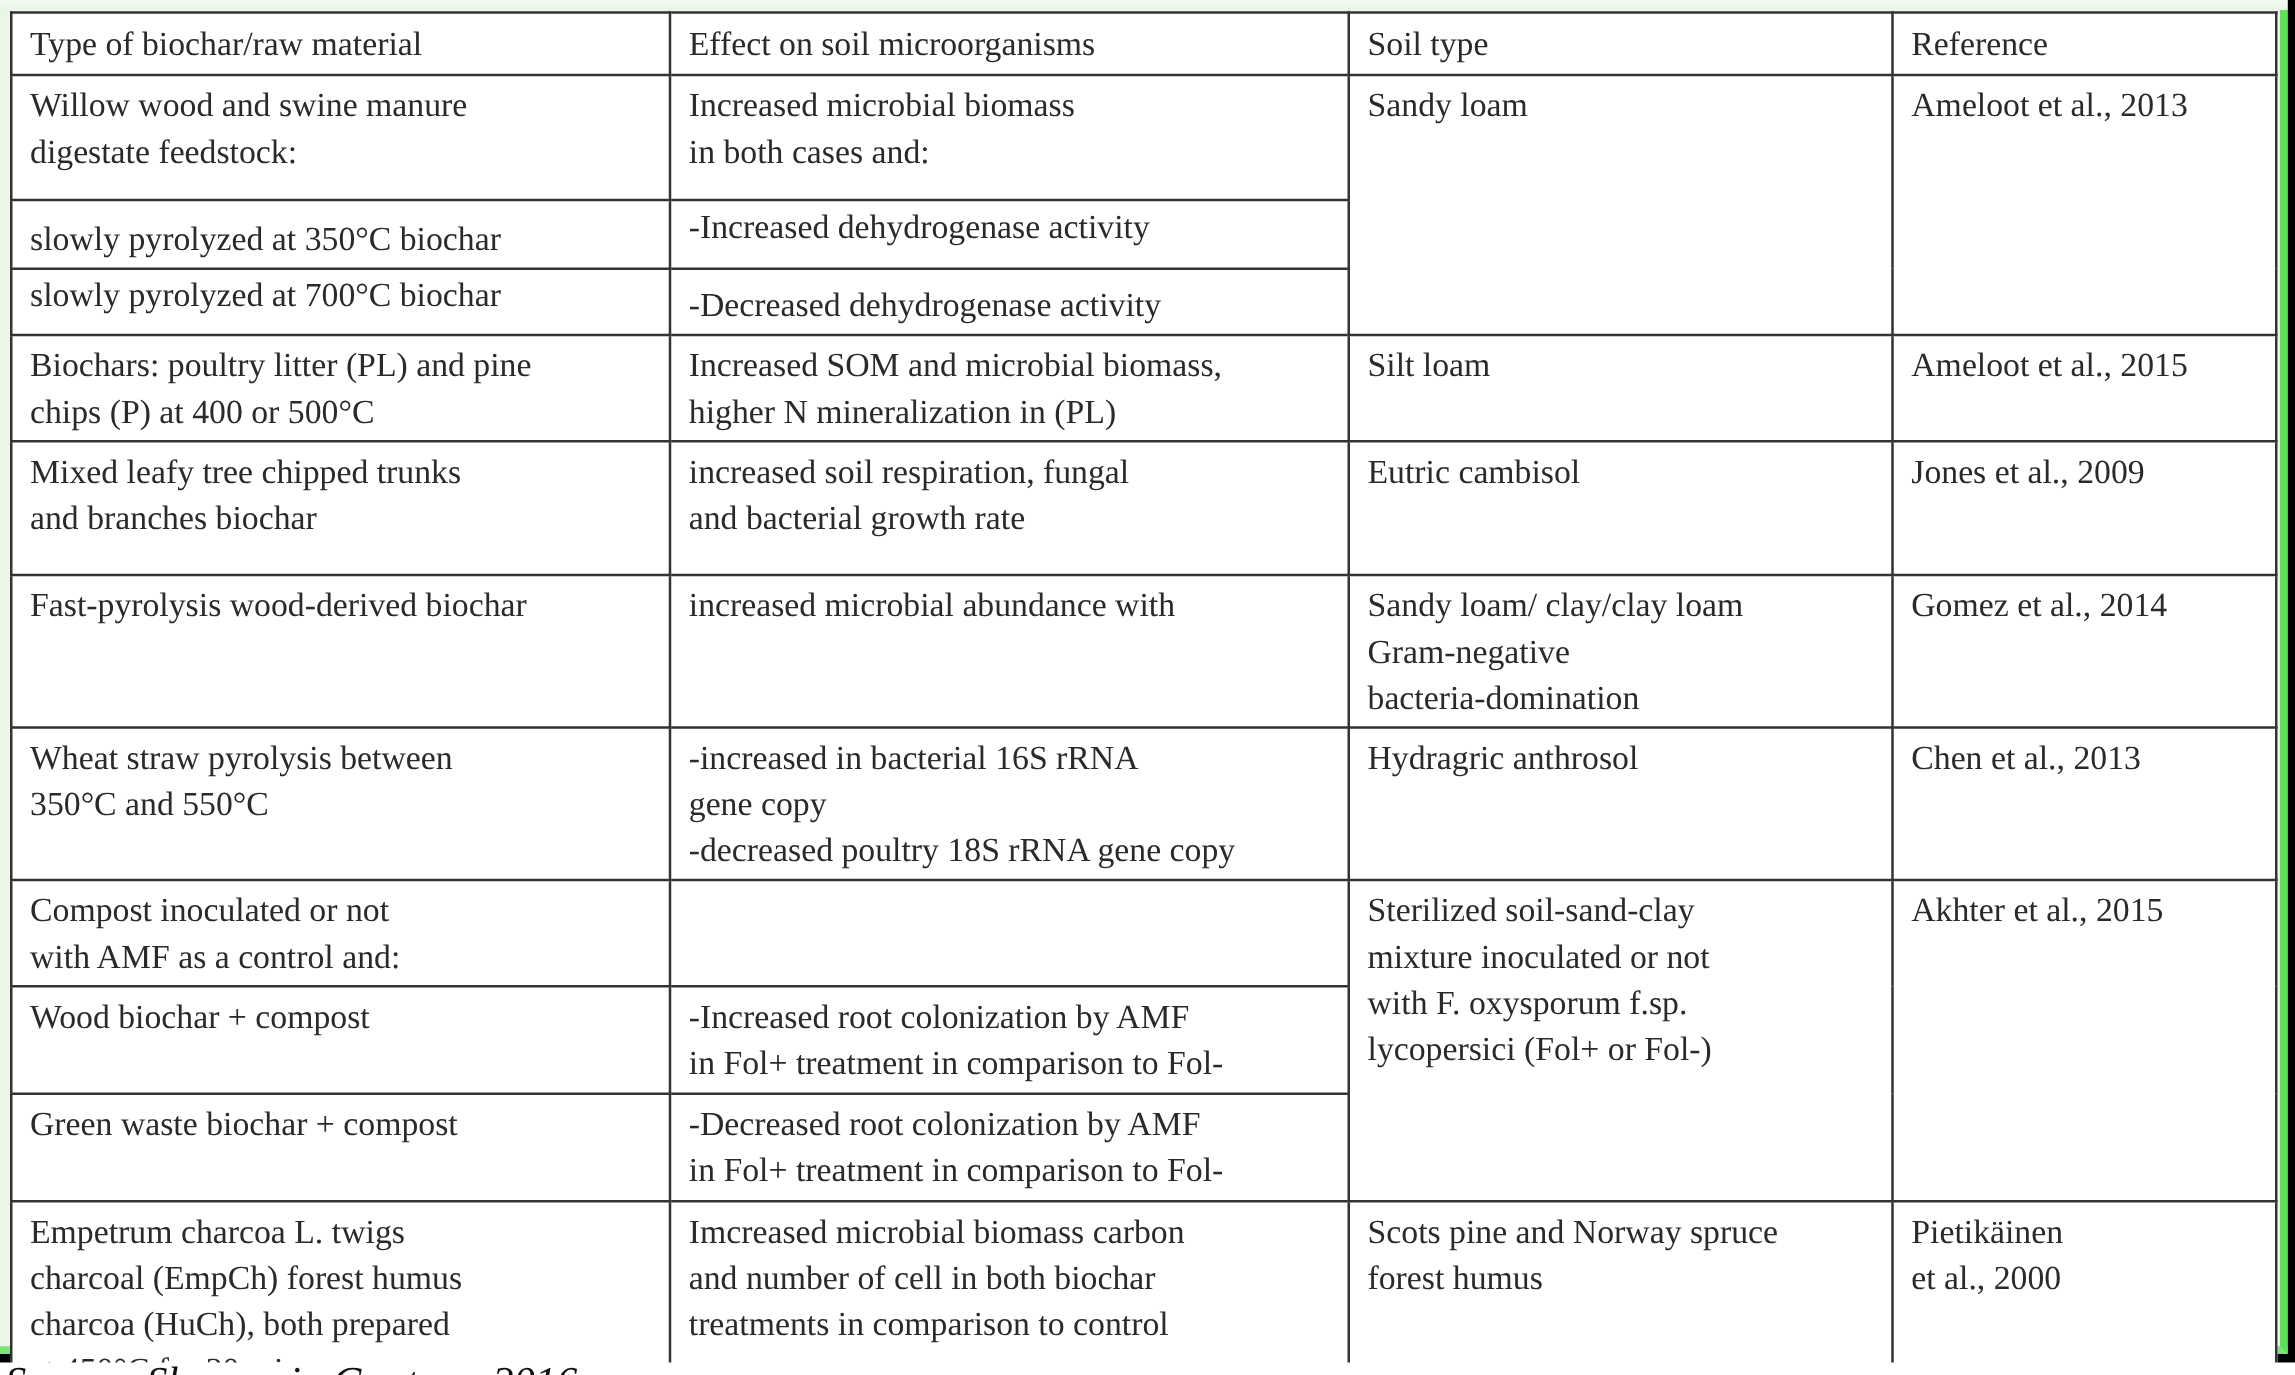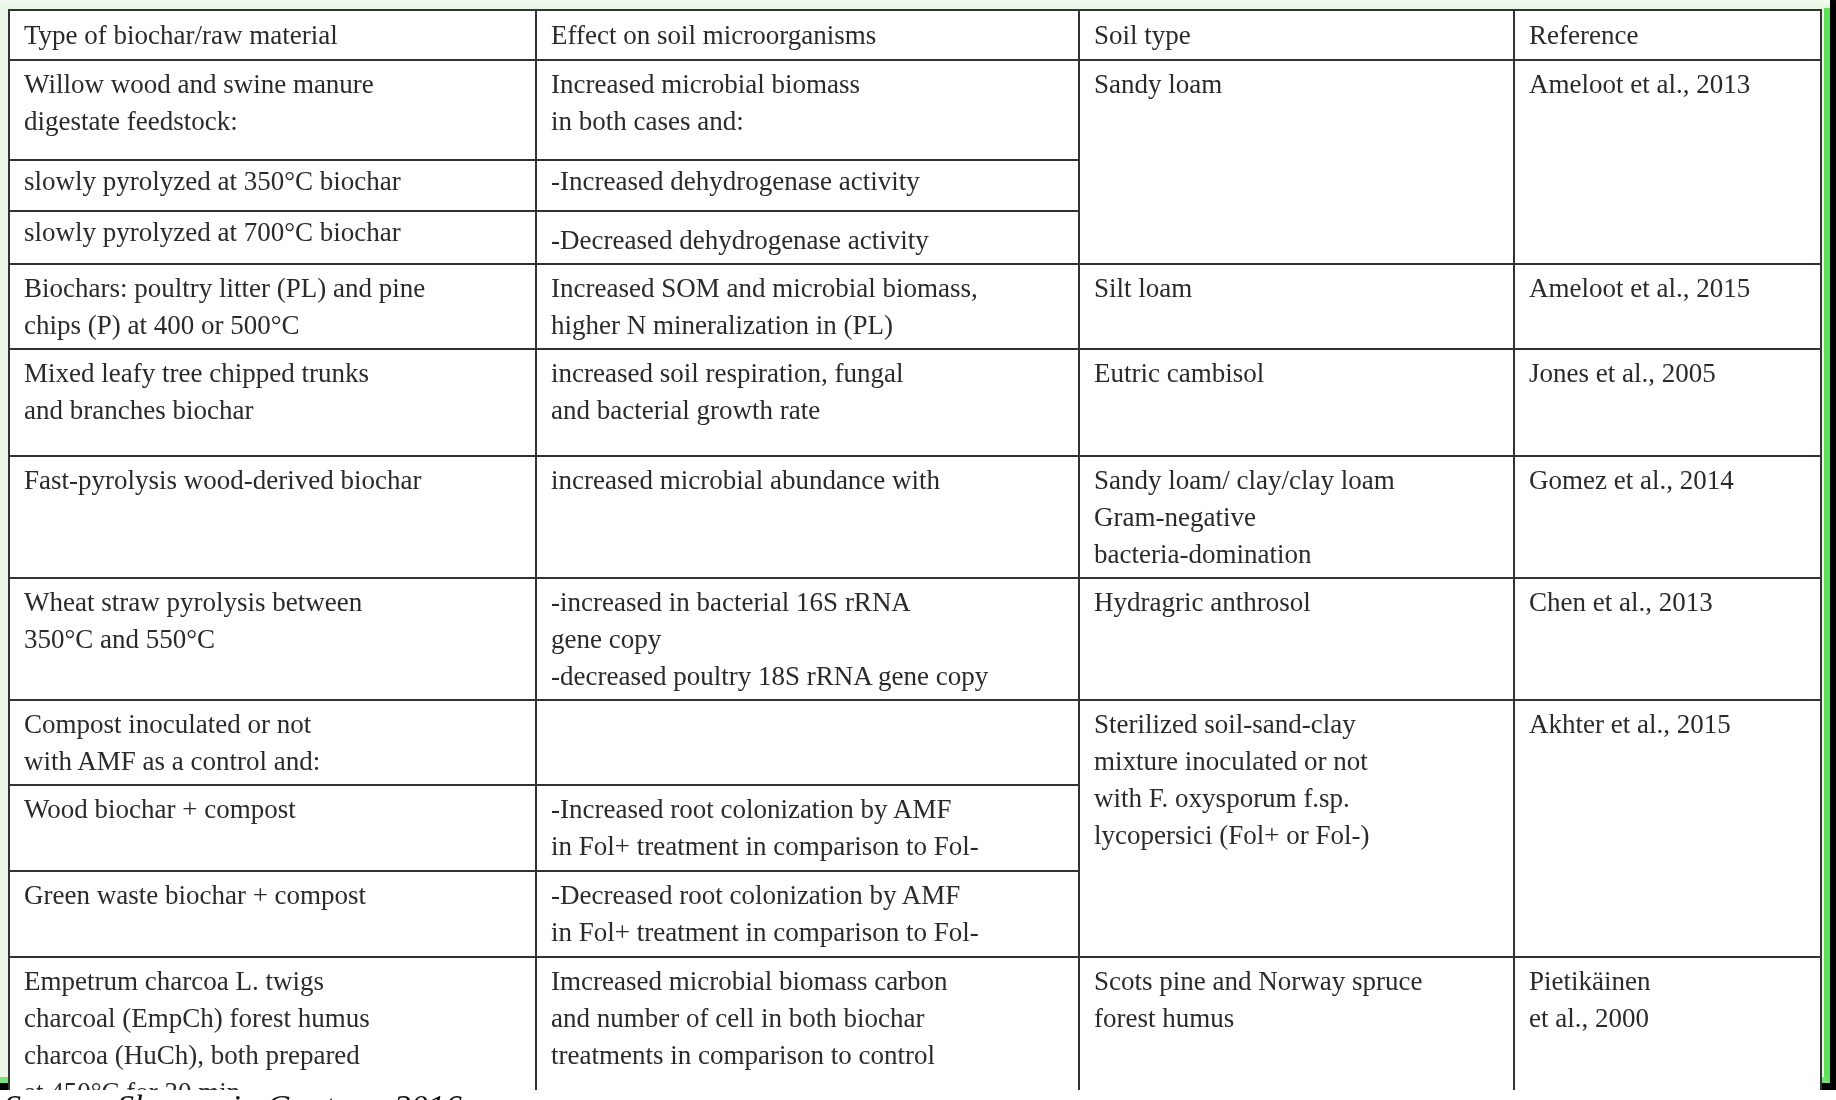--- a/index.html
+++ b/index.html
@@ -86,21 +86,21 @@
 
     <tr style="height:100px">
       <td class="pre">Willow wood and swine manure
 digestate feedstock:</td>
       <td class="pre">Increased microbial biomass
 in both cases and:</td>
       <td rowspan="3" class="pre">Sandy loam</td>
       <td rowspan="3"><span>Ameloot</span> <span class="ital">et al.</span><span>, 2013</span></td>
     </tr>
     <tr style="height:51px">
-      <td style="padding-top:2px">slowly pyrolyzed at 350°C biochar</td>
+      <td style="padding-top:12px">slowly pyrolyzed at 350°C biochar</td>
       <td style="padding-top:2px">-Increased dehydrogenase activity</td>
     </tr>
     <tr style="height:51px">
       <td style="padding-top:2px">slowly pyrolyzed at 700°C biochar</td>
       <td style="padding-top:10px">-Decreased dehydrogenase activity</td>
     </tr>
 
     <tr style="height:82px">
       <td class="pre">Biochars: poultry litter (PL) and pine
 chips (P) at 400 or 500°C</td>
@@ -109,21 +109,21 @@
       <td class="pre">Silt loam</td>
       <td><span>Ameloot</span> <span class="ital">et al.</span><span>, 2015</span></td>
     </tr>
 
     <tr style="height:107px">
       <td class="pre">Mixed leafy tree chipped trunks
 and branches biochar</td>
       <td class="pre">increased soil respiration, fungal
 and bacterial growth rate</td>
       <td class="pre">Eutric cambisol</td>
-      <td><span>Jones</span> <span class="ital">et al.</span><span>, 2005</span></td>
+      <td><span>Jones</span> <span class="ital">et al.</span><span>, 2009</span></td>
     </tr>
 
     <tr style="height:110px">
       <td class="pre">Fast-pyrolysis wood-derived biochar</td>
       <td class="pre">increased microbial abundance with</td>
       <td class="pre">Sandy loam/ clay/clay loam
 Gram-negative
 bacteria-domination</td>
       <td><span>Gomez</span> <span class="ital">et al.</span><span>, 2014</span></td>
     </tr>

